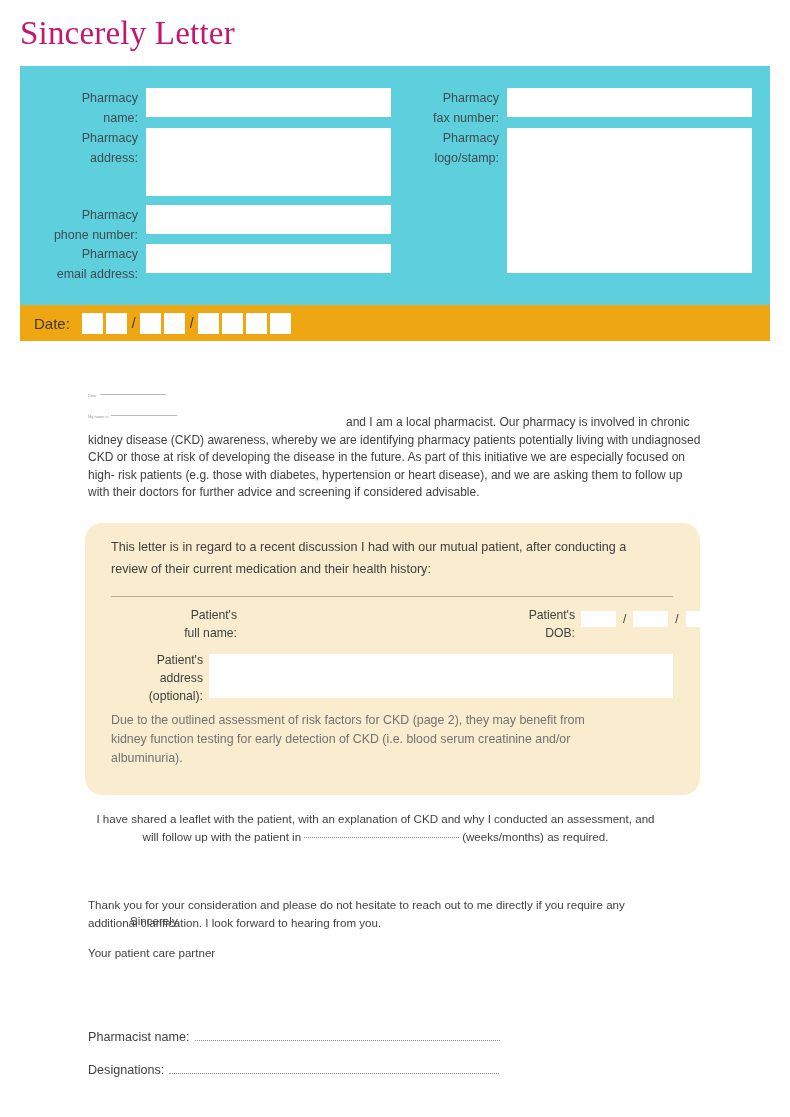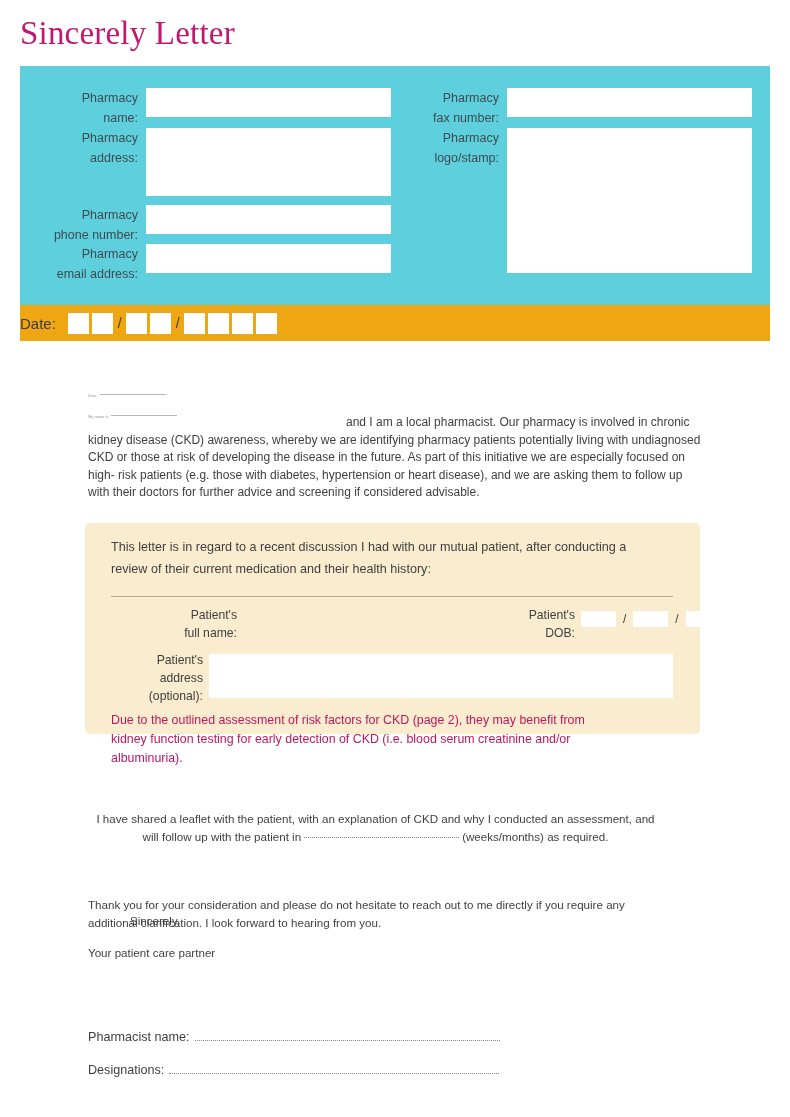--- a/index.html
+++ b/index.html
@@ -99,21 +99,21 @@
   
   .date-bar {
     position: absolute;
     left: 20px;
     top: 305px;
     width: 750px;
     height: 36px;
     background: #efa613;
     display: flex;
     align-items: center;
-    padding-left: 0;
+    padding-left: 14px;
     box-sizing: border-box;
   }
   .date-label {
     font-size: 15px;
     color: #3f3b32;
     margin-right: 12px;
   }
   .date-boxes {
     display: flex;
     align-items: center;
@@ -159,23 +159,23 @@
     color: #3f3f3f;
     text-indent: 258px;
   }
 
   
   .cream-box {
     position: absolute;
     left: 85px;
     top: 523px;
     width: 615px;
-    height: 211px;
+    height: 272px;
     background: #faeccf;
-    border-radius: 5px;
+    border-radius: 17px;
   }
   .cream-intro {
     position: absolute;
     left: 26px;
     top: 13px;
     width: 520px;
     font-size: 12.6px;
     line-height: 22px;
     color: #3f3f3f;
   }
@@ -253,21 +253,21 @@
     height: 44px;
     background: #ffffff;
   }
   .cream-outro {
     position: absolute;
     left: 26px;
     top: 188px;
     width: 500px;
     font-size: 12.4px;
     line-height: 19px;
-    color: #be185d;
+    color: #737373;
   }
 
   
   .lower-para {
     position: absolute;
     left: 88px;
     width: 575px;
     font-size: 11.6px;
     line-height: 17.5px;
     color: #3f3f3f;

